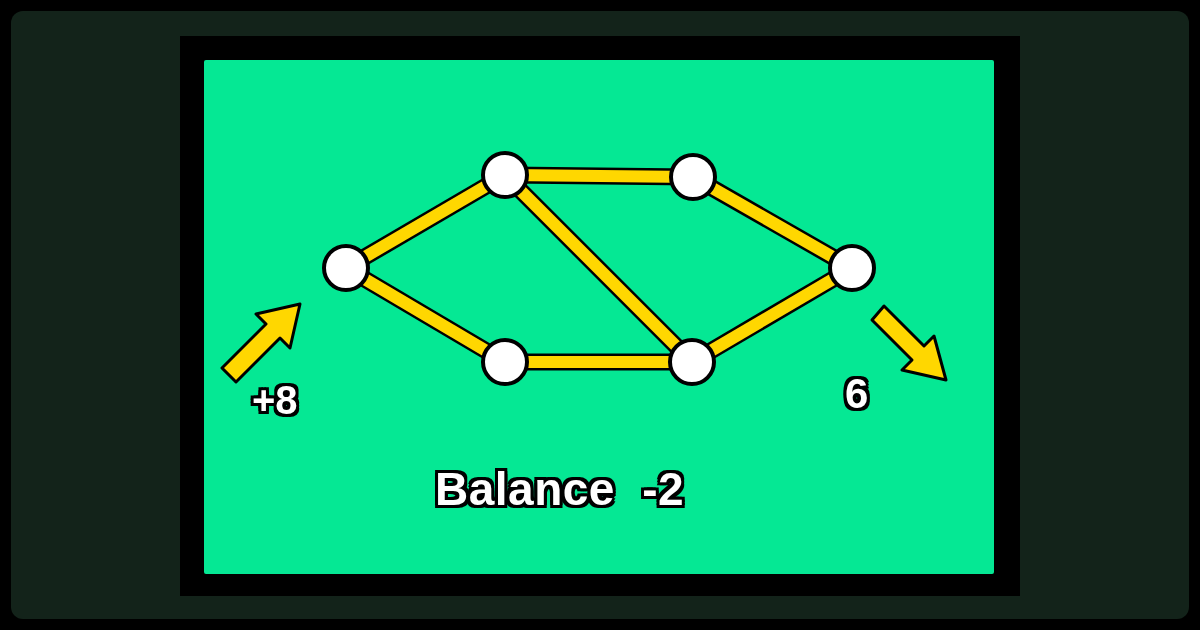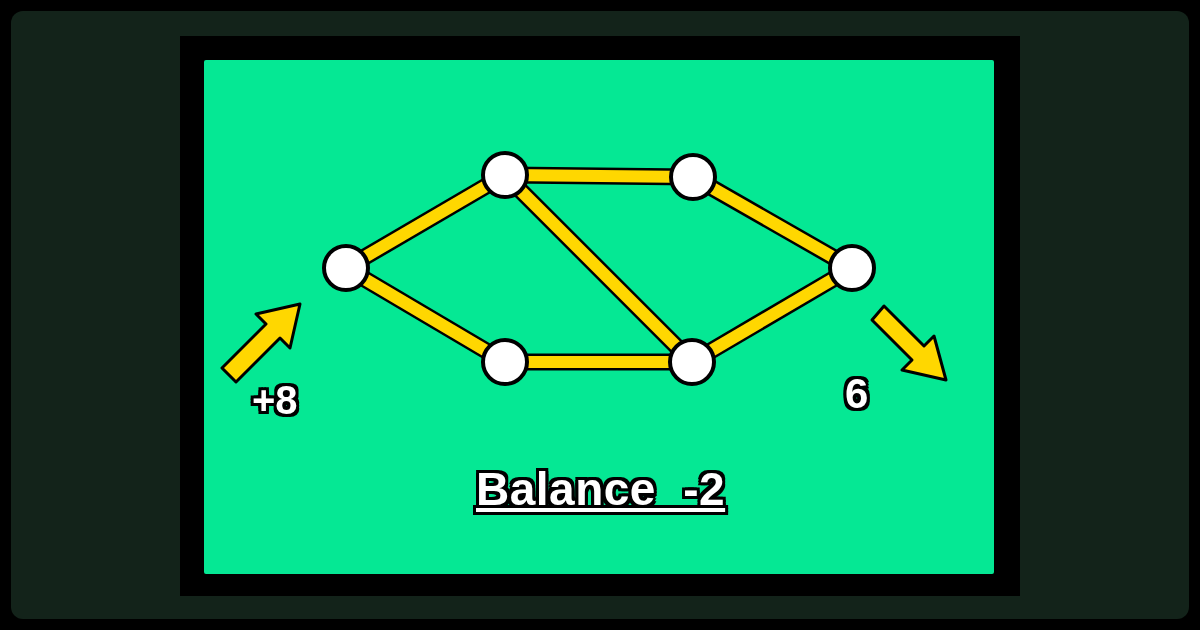--- a/index.html
+++ b/index.html
@@ -5,21 +5,21 @@
   html,body{margin:0;padding:0;background:#000;}
   body{width:1200px;height:630px;position:relative;overflow:hidden;font-family:"Liberation Sans",sans-serif;}
   .outer{position:absolute;left:11px;top:11px;width:1178px;height:608px;border-radius:12px;background:#13231a;}
   .frame{position:absolute;left:180px;top:36px;width:840px;height:560px;background:#000;}
   .panel{position:absolute;left:204px;top:60px;width:790px;height:514px;background:#05e894;border-radius:2px;}
   svg.diagram{position:absolute;left:0;top:0;}
   .label{position:absolute;color:#fff;font-weight:bold;
     text-shadow:-3px -3px 0 #000,3px -3px 0 #000,-3px 3px 0 #000,3px 3px 0 #000,0 3px 0 #000,0 -3px 0 #000,3px 0 0 #000,-3px 0 0 #000;}
   .in-label{left:252px;top:378px;font-size:40px;}
   .out-label{left:845px;top:370px;font-size:42px;}
-  .balance{left:476px;top:462px;font-size:46px;letter-spacing:0.5px;word-spacing:14px;text-decoration:underline;}
+  .balance{left:435px;top:462px;font-size:46px;letter-spacing:0.5px;word-spacing:14px;}
 </style>
 </head>
 <body>
 
 <div class="outer"></div>
 <div class="frame"></div>
 <div class="panel"></div>
 
 <svg class="diagram" width="1200" height="630">
   <g id="edges">

